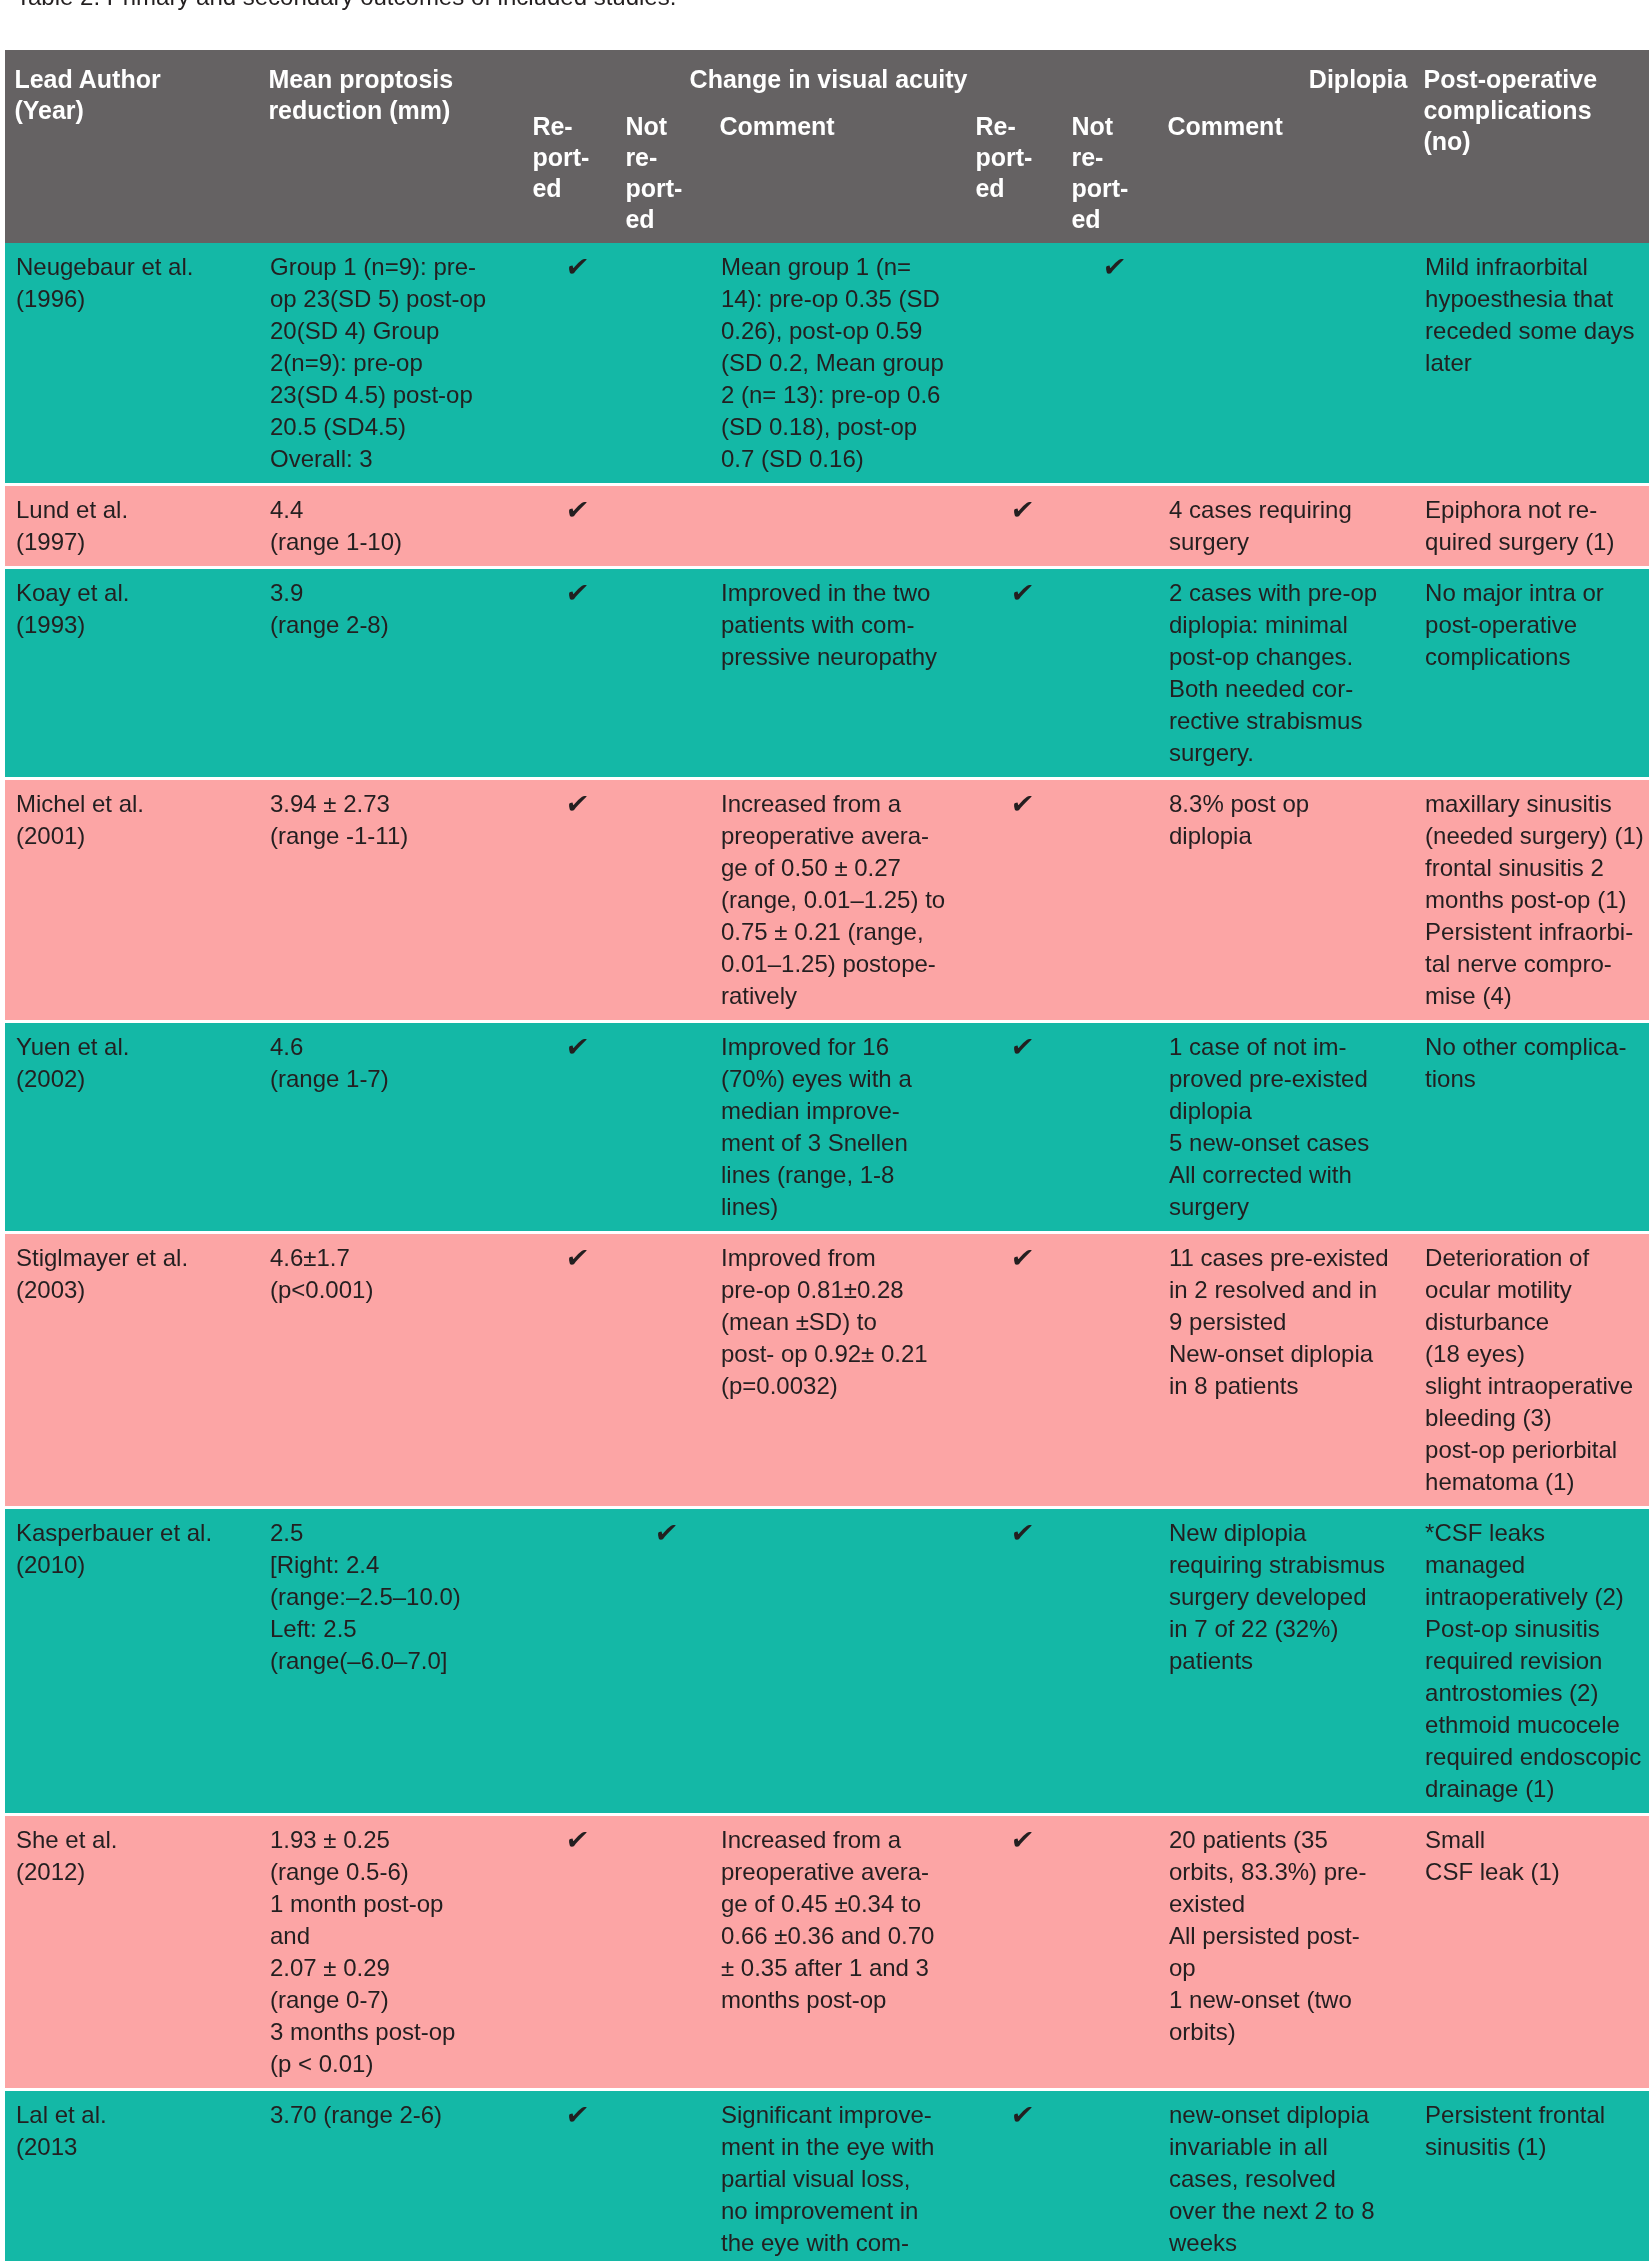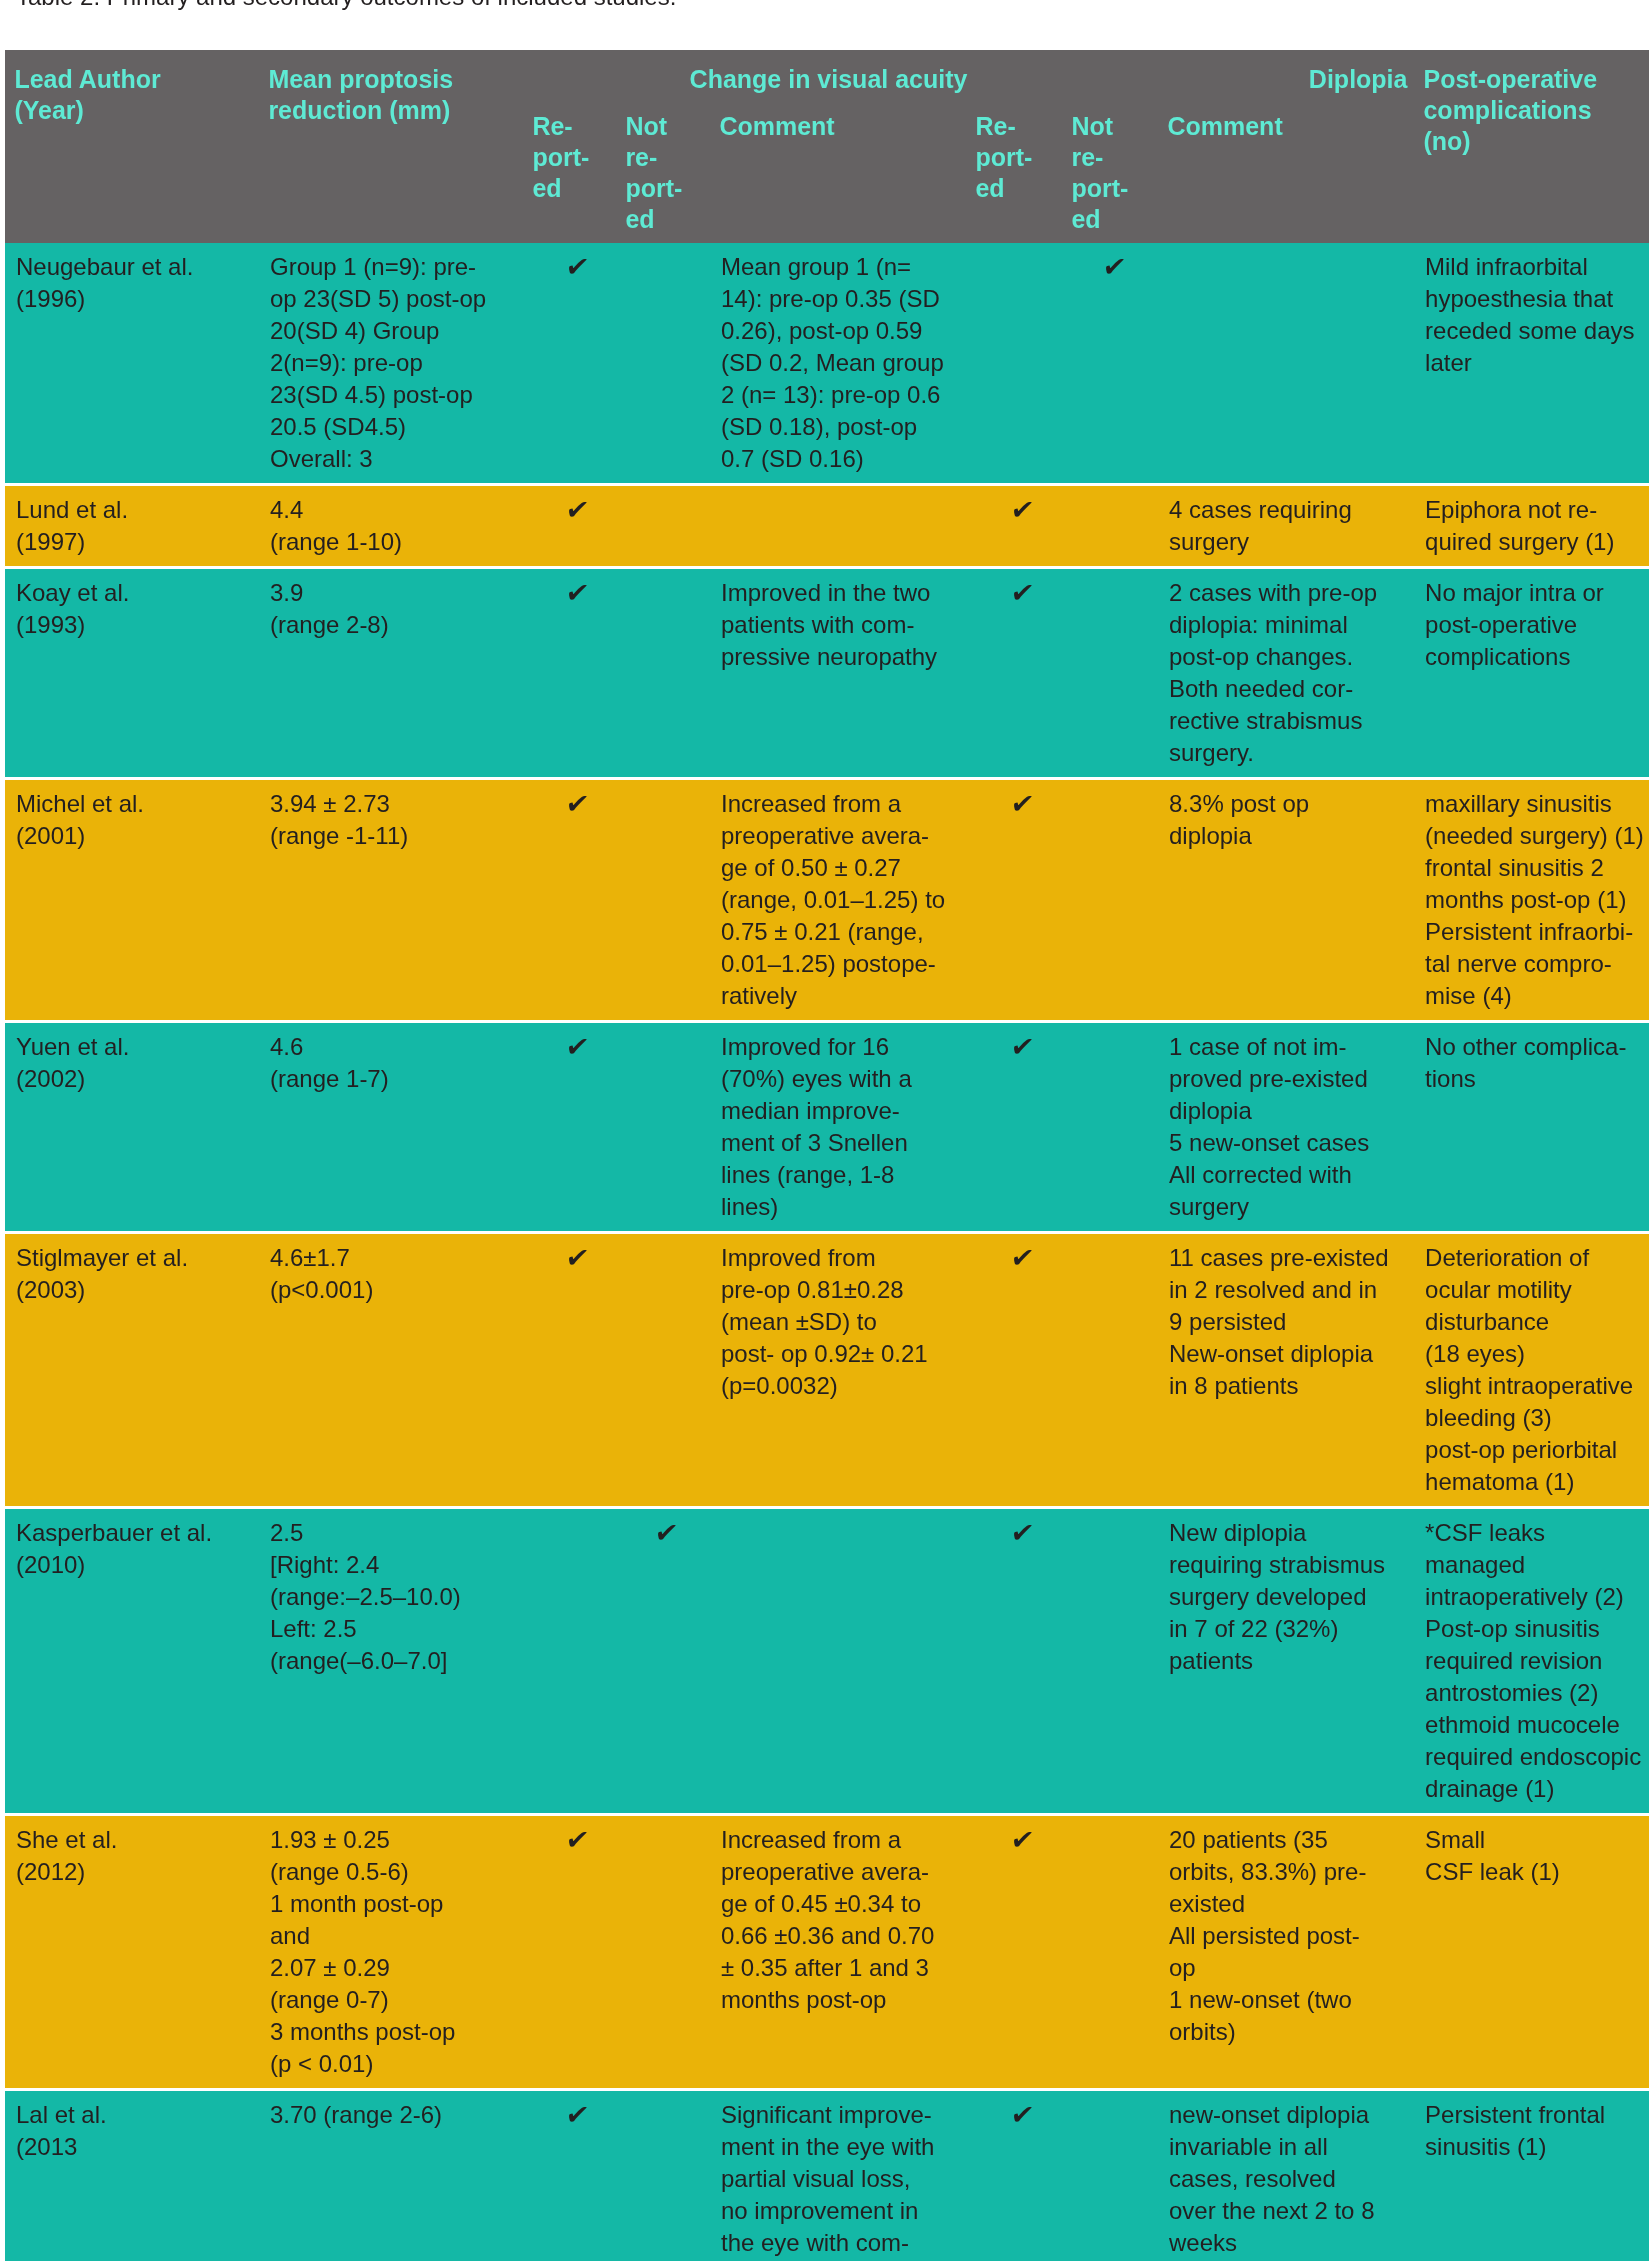--- a/index.html
+++ b/index.html
@@ -21,38 +21,38 @@
   table.t col.c-mean { width: 272px; }
   table.t col.c-varep { width: 93px; }
   table.t col.c-vanot { width: 86px; }
   table.t col.c-vacom { width: 264px; }
   table.t col.c-diprep { width: 96px; }
   table.t col.c-dipnot { width: 88px; }
   table.t col.c-dipcom { width: 256px; }
   table.t col.c-post { width: 237px; }
 
   thead th {
-    background: #656263; color: #5eead4;
+    background: #656263; color: #ffffff;
     font-weight: bold; font-size: 25px; line-height: 31px;
     text-align: left; vertical-align: top;
     padding: 0 6.4px 0 9.6px;
   }
   thead tr.h1 th { padding-top: 14.4px; }
   thead tr.h1 th.span-top { text-align: right; }
   thead tr.h2 th { padding-top: 16px; padding-bottom: 8px; }
   thead tr.h2 th.narrow { text-align: left; padding-left: 1.6px; padding-right: 1.6px; }
   thead th.tall { padding-bottom: 8px; }
 
   tbody td {
     font-size: 24px; line-height: 32px; vertical-align: top;
     padding: 8px 6.4px 8px 11.2px; color: #231f20;
     white-space: pre-line;
   }
   tbody tr.odd td { background: #14b8a6; }
-  tbody tr.even td { background: #eab308; }
+  tbody tr.even td { background: #fca5a5; }
   tbody tr td { border-bottom: 3.2px solid #ffffff; }
   td.chk { text-align: center; font-size: 27px; padding-left: 1.6px; padding-right: 1.6px; }
   .check { display: inline-block; font-weight: bold; transform: skewX(-8deg); }
 </style>
 </head>
 <body>
 
 <div class="caption" data-bind="caption">Table 2. Primary and secondary outcomes of included studies.</div>
 
 <table class="t">

